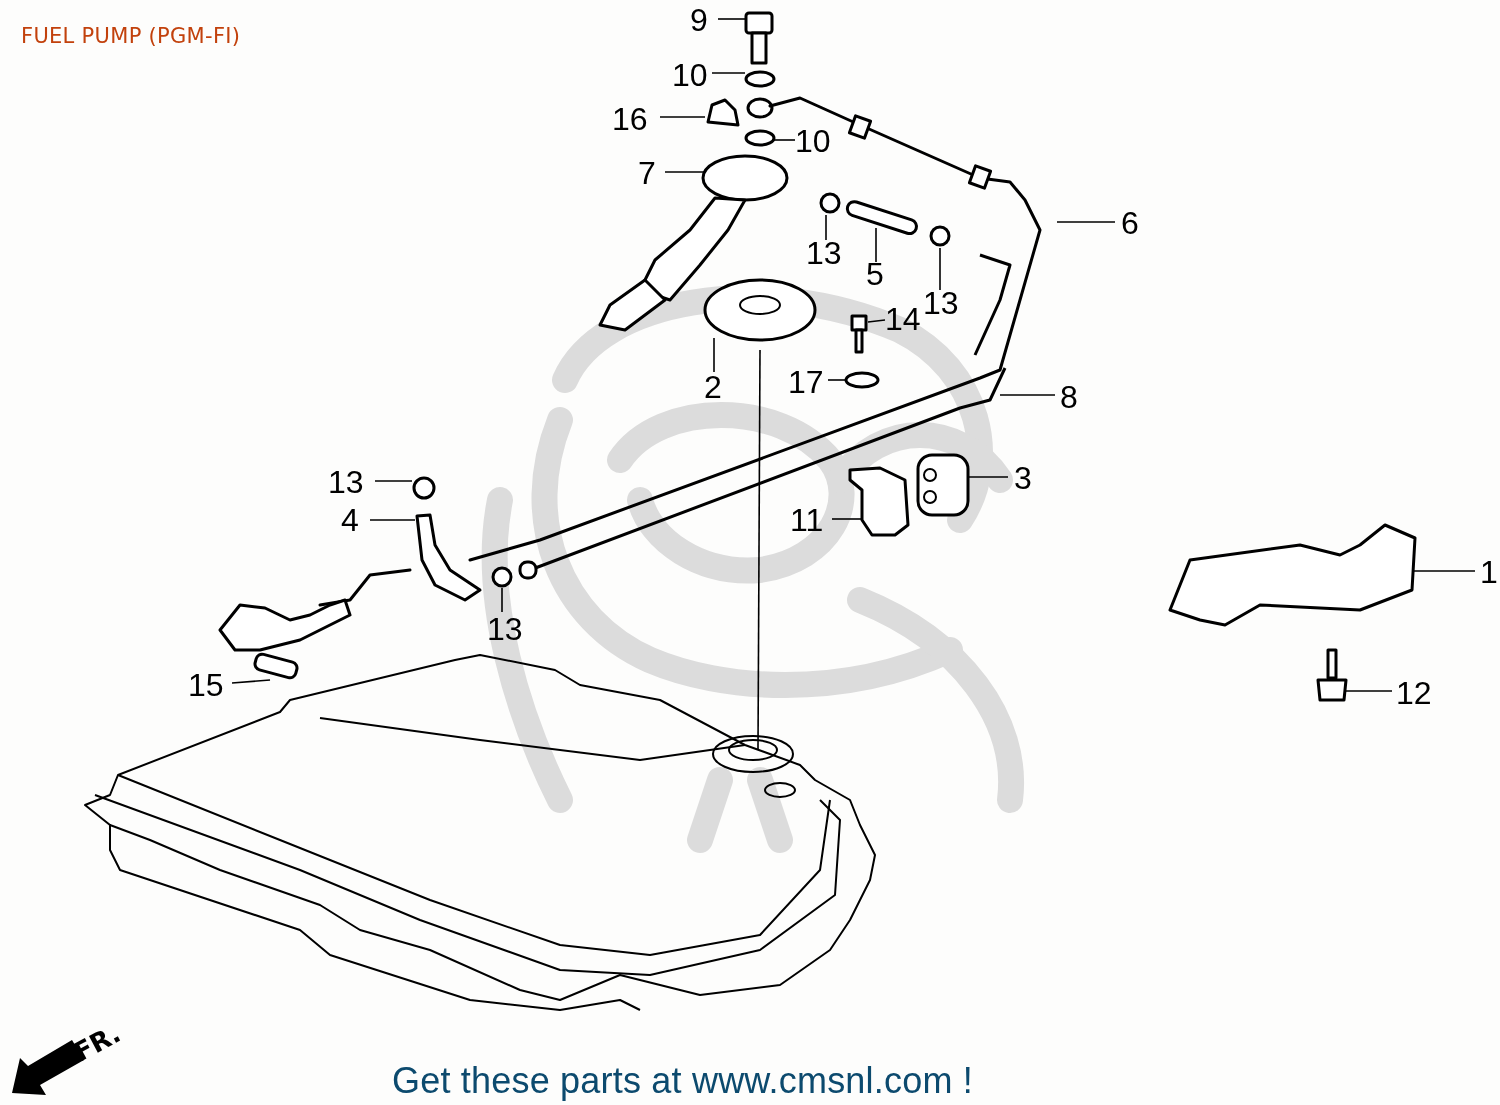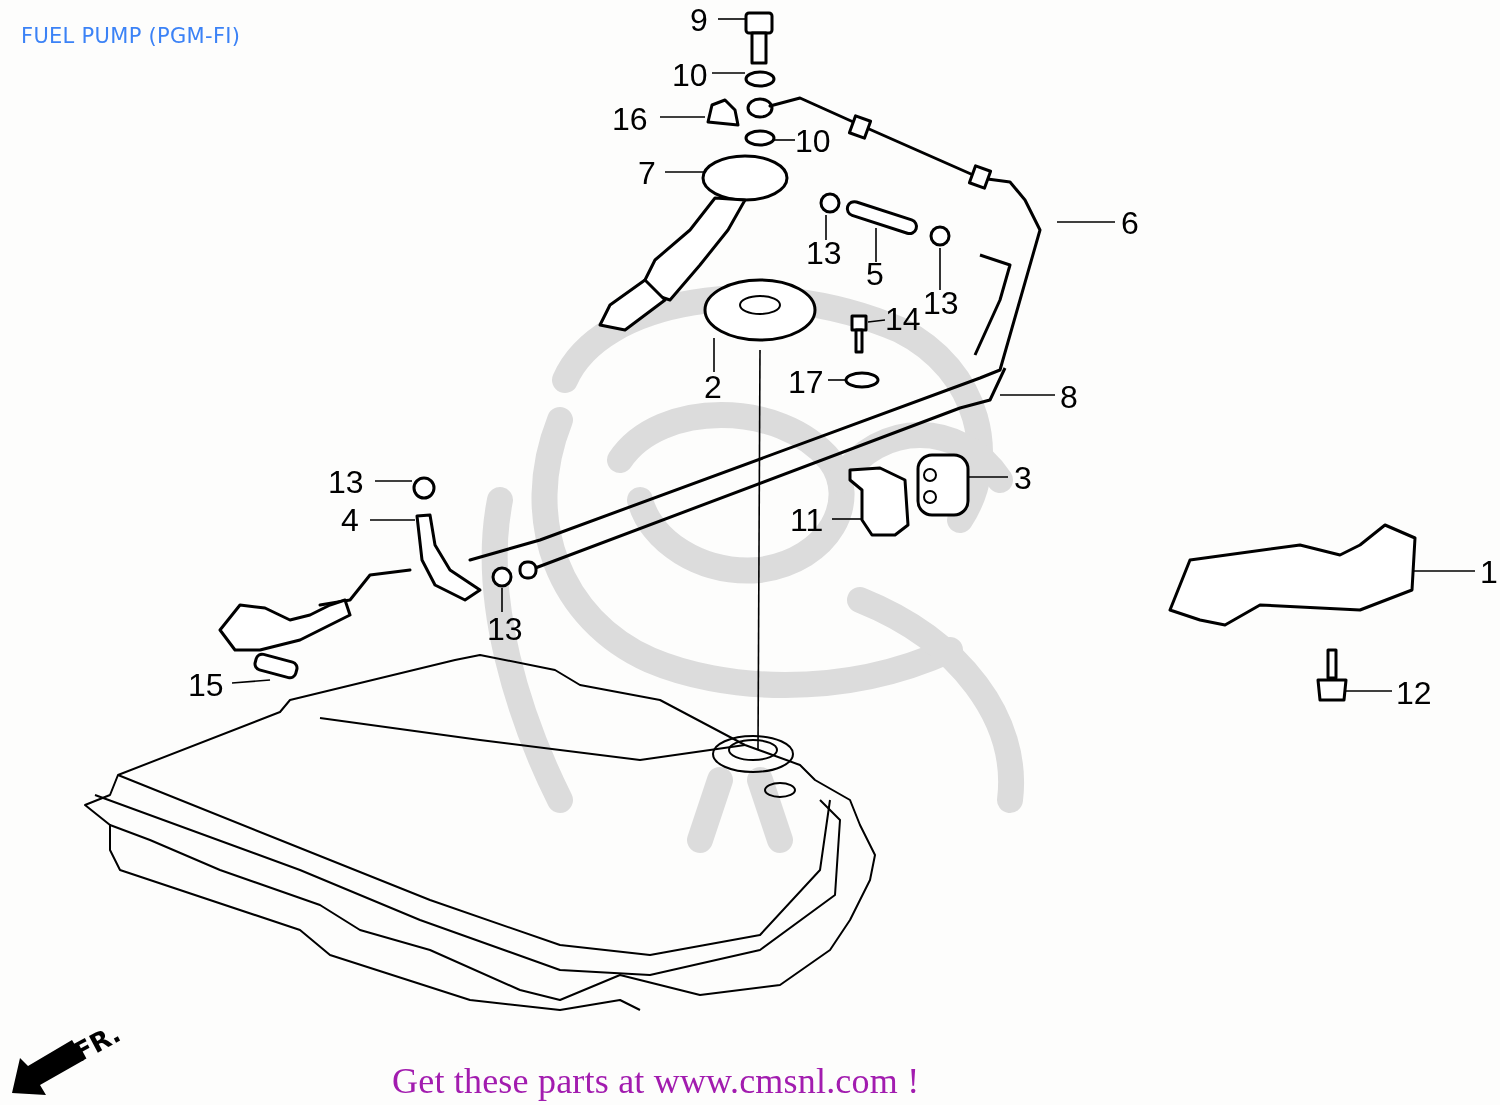--- a/index.html
+++ b/index.html
@@ -1,18 +1,18 @@
 <!DOCTYPE html>
 <html><head>
 <meta charset="utf-8">
 <style>
   html, body { margin: 0; padding: 0; background: #fdfdfc; }
   body { width: 1500px; height: 1105px; position: relative; overflow: hidden; font-family: "Liberation Sans", sans-serif; }
-  .title { position: absolute; left: 21px; top: 24px; font-family: "DejaVu Sans", sans-serif; font-size: 21px; color: #3b82f6; letter-spacing: 0.3px; }
-  .promo { position: absolute; left: 392px; top: 1060px; font-family: Liberation Serif, serif; font-size: 36px; color: #a21caf; white-space: nowrap; letter-spacing: 0.2px; }
+  .title { position: absolute; left: 21px; top: 24px; font-family: "DejaVu Sans", sans-serif; font-size: 21px; color: #c2410c; letter-spacing: 0.3px; }
+  .promo { position: absolute; left: 392px; top: 1060px; font-family: Liberation Sans, sans-serif; font-size: 36px; color: #0c4a6e; white-space: nowrap; letter-spacing: 0.2px; }
   svg.diagram { position: absolute; left: 0; top: 0; }
   .lbl { font-family: "Liberation Sans", sans-serif; font-size: 32px; fill: #000; }
   .ln { stroke: #000; stroke-width: 1.6; fill: none; }
   .pt { stroke: #000; stroke-width: 3; fill: #fff; stroke-linejoin: round; stroke-linecap: round; }
   .thin { stroke: #000; stroke-width: 2; fill: none; stroke-linejoin: round; }
   .wm { stroke: #dcdcdc; fill: none; stroke-width: 26; stroke-linecap: round; }
 </style>
 </head>
 <body>
 

